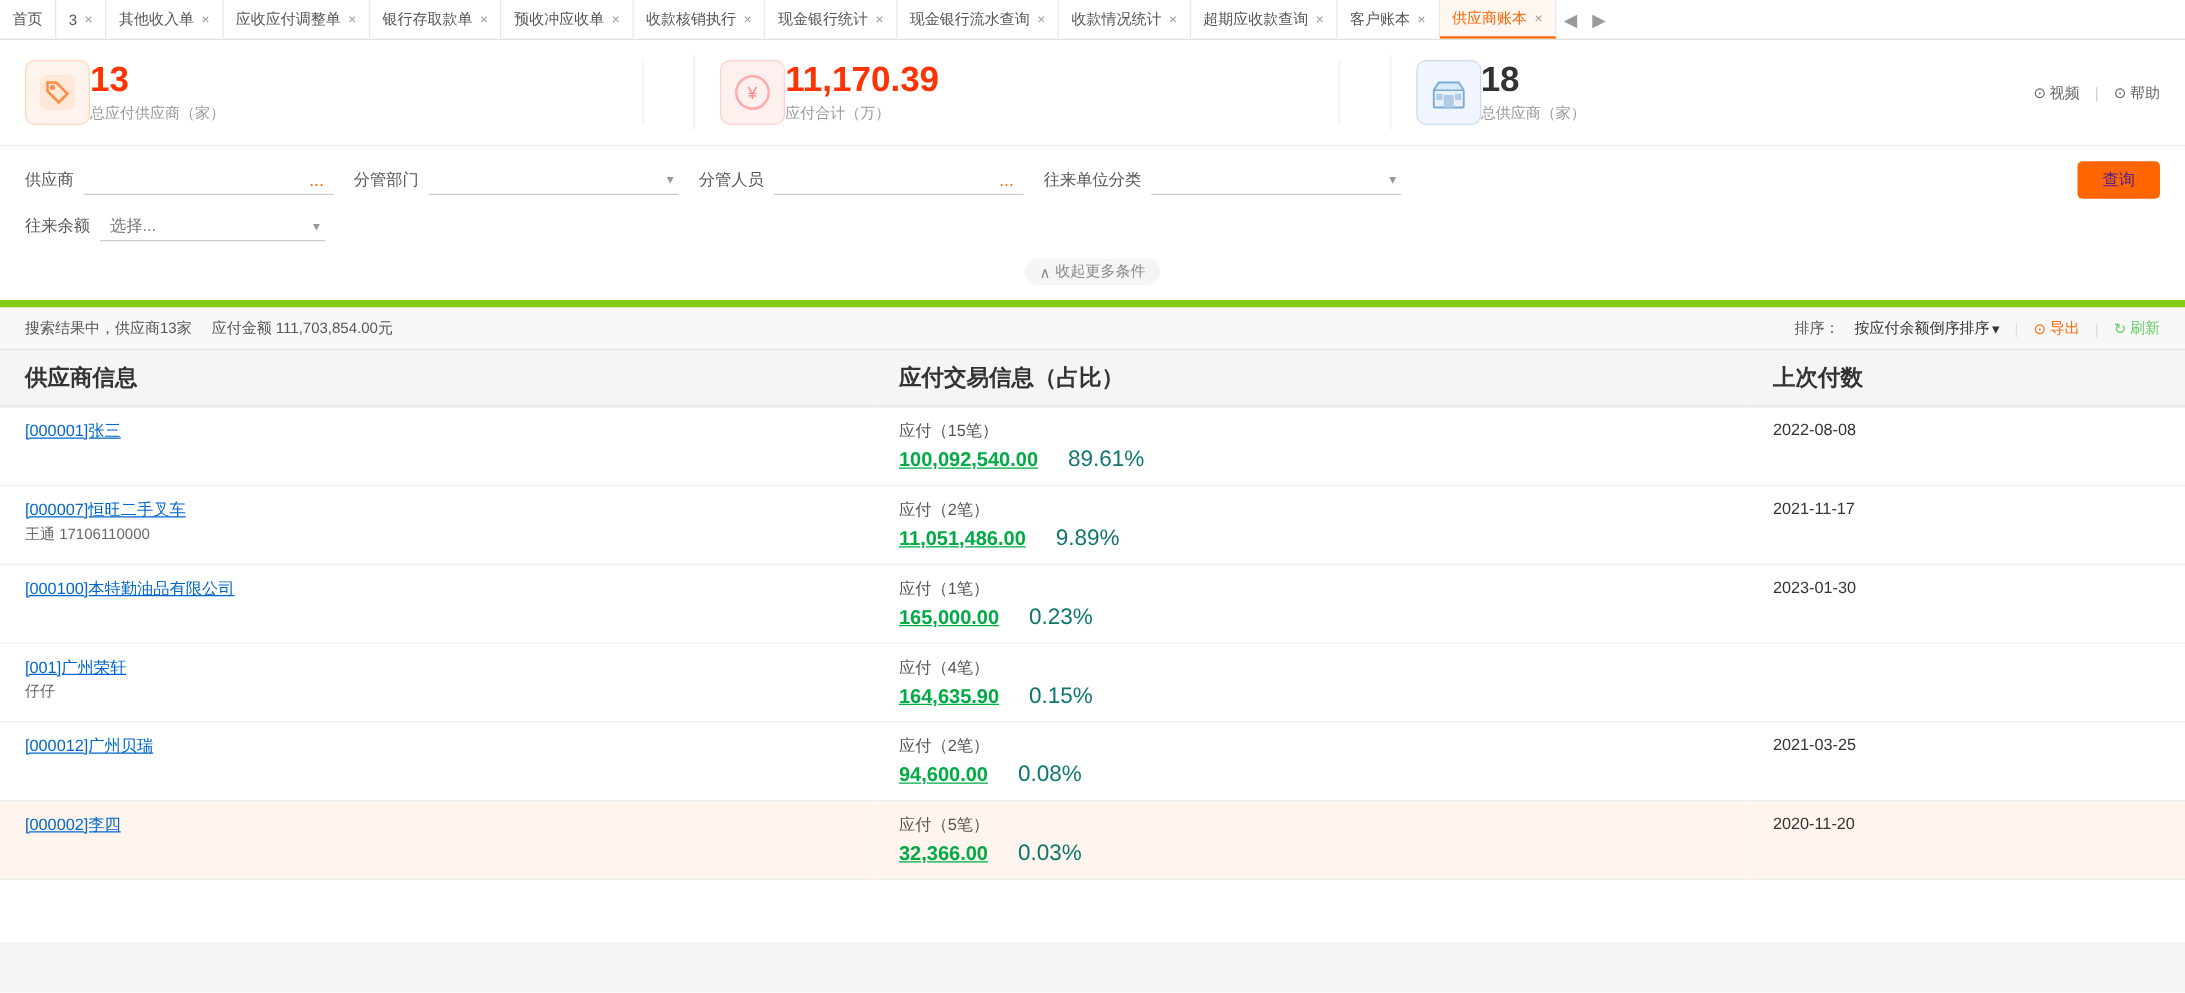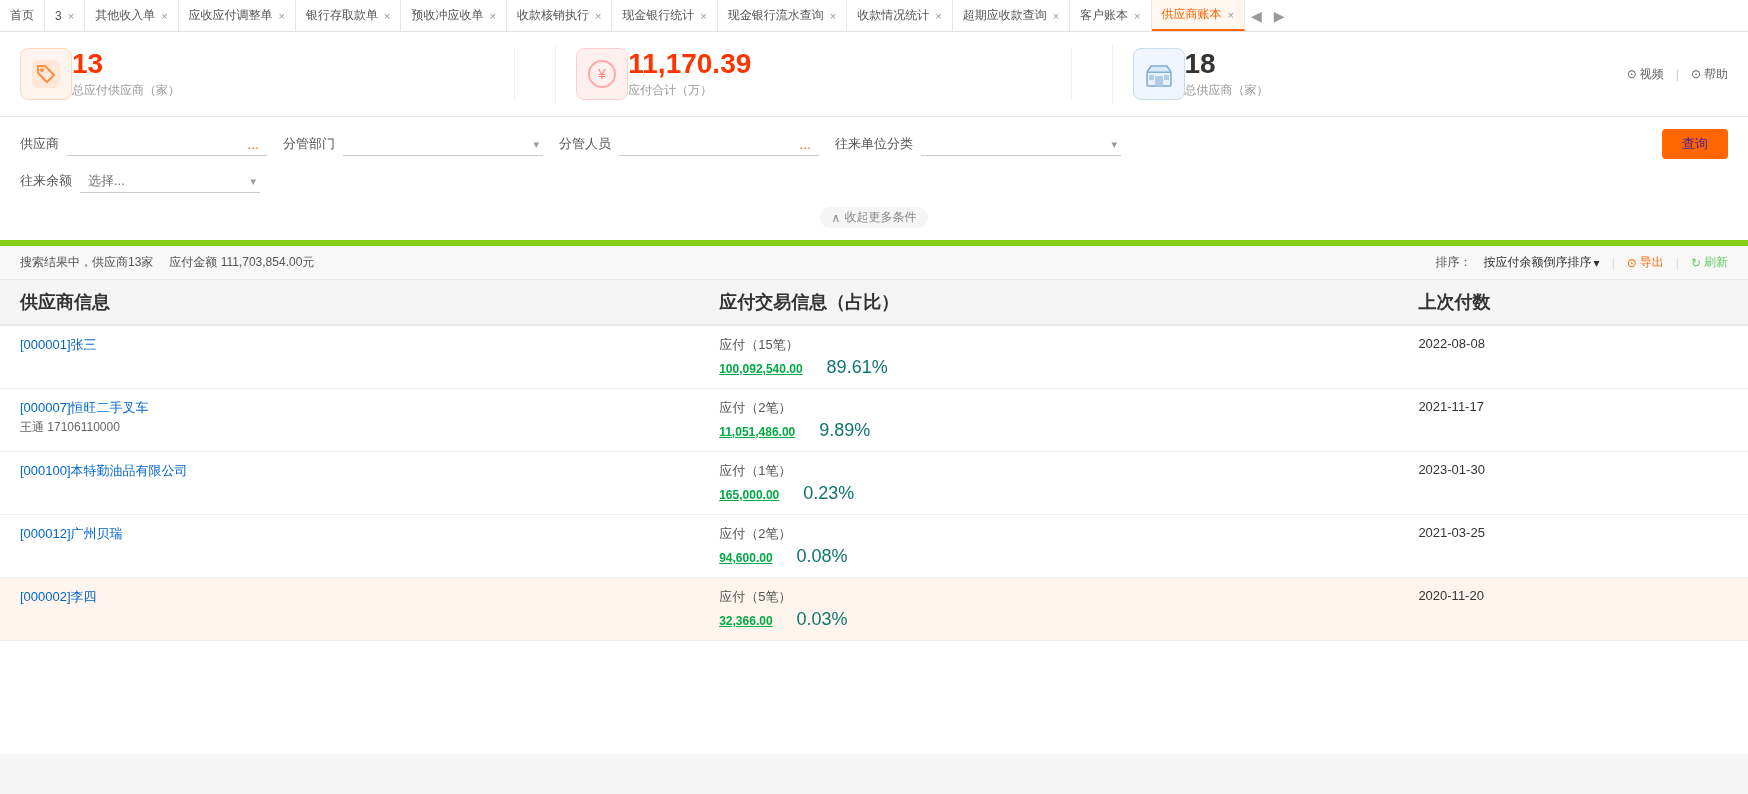--- a/index.html
+++ b/index.html
@@ -237,27 +237,28 @@
       background: #fff;
     }
     .main-table tbody tr.highlight { background: #fff5ee; }
     .main-table tbody td {
       padding: 10px 20px;
       vertical-align: top;
       font-size: 13px;
     }
     .supplier-link {
       color: #0066cc;
+      text-decoration: underline;
       cursor: pointer;
       font-size: 13px;
       margin-top: 21px;
     }
     .supplier-sub { font-size: 12px; color: #666; margin-top: 2px; }
     .payable-count { color: #555; font-size: 13px; margin-bottom: 3px; }
-    .payable-amount { color: #00aa44; font-size: 12px; font-weight: bold; text-decoration: underline; cursor: pointer; }
+    .payable-amount { color: #00aa44; font-size: 16px; font-weight: bold; text-decoration: underline; cursor: pointer; }
     .payable-pct { color: #0f766e; font-size: 18px; margin-left: 12px; }
     .last-pay-date { font-size: 13px; color: #333; }
 
     
     ::-webkit-scrollbar { width: 6px; height: 6px; }
     ::-webkit-scrollbar-track { background: #f5f5f5; }
     ::-webkit-scrollbar-thumb { background: #ccc; border-radius: 3px; }
 
     .stat-separator {
       width: 1px;
@@ -506,20 +507,31 @@
           <td>
             <div class="payable-count">应付（1笔）</div>
             <div style="display: flex; align-items: baseline; gap: 12px;">
               <span class="payable-amount">165,000.00</span>
               <span class="payable-pct">0.23%</span>
             </div>
           </td>
           <td class="last-pay-date">2023-01-30</td>
         </tr>
         <tr>
+          <td><span class="supplier-link">[001]广州荣轩</span><div class="supplier-sub">仔仔</div></td>
+          <td>
+            <div class="payable-count">应付（4笔）</div>
+            <div style="display: flex; align-items: baseline; gap: 12px;">
+              <span class="payable-amount">164,635.90</span>
+              <span class="payable-pct">0.15%</span>
+            </div>
+          </td>
+          <td class="last-pay-date"></td>
+        </tr>
+        <tr>
           <td><span class="supplier-link">[000012]广州贝瑞</span></td>
           <td>
             <div class="payable-count">应付（2笔）</div>
             <div style="display: flex; align-items: baseline; gap: 12px;">
               <span class="payable-amount">94,600.00</span>
               <span class="payable-pct">0.08%</span>
             </div>
           </td>
           <td class="last-pay-date">2021-03-25</td>
         </tr>

